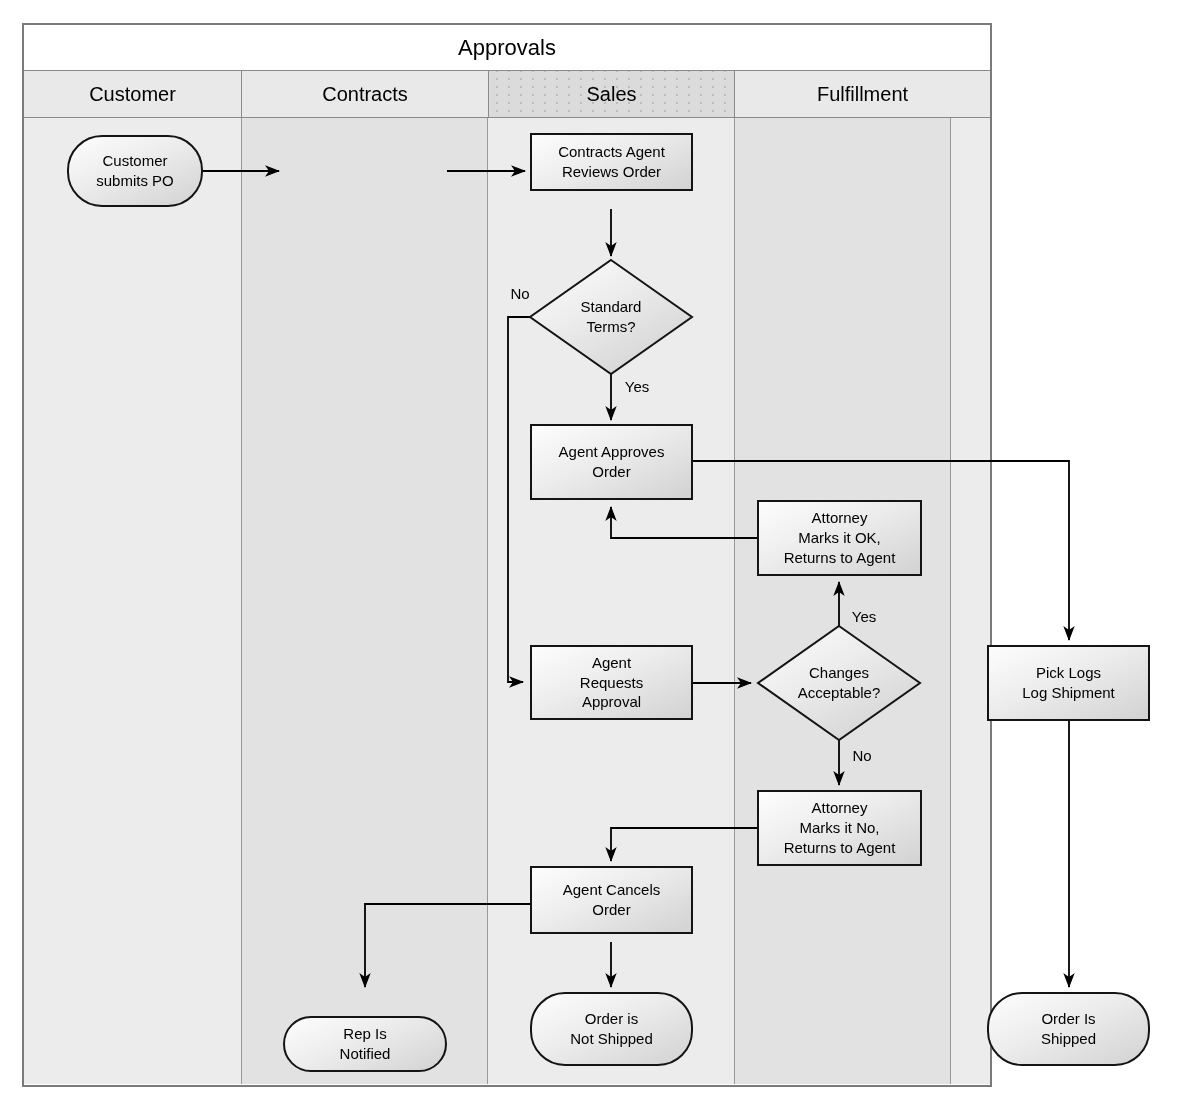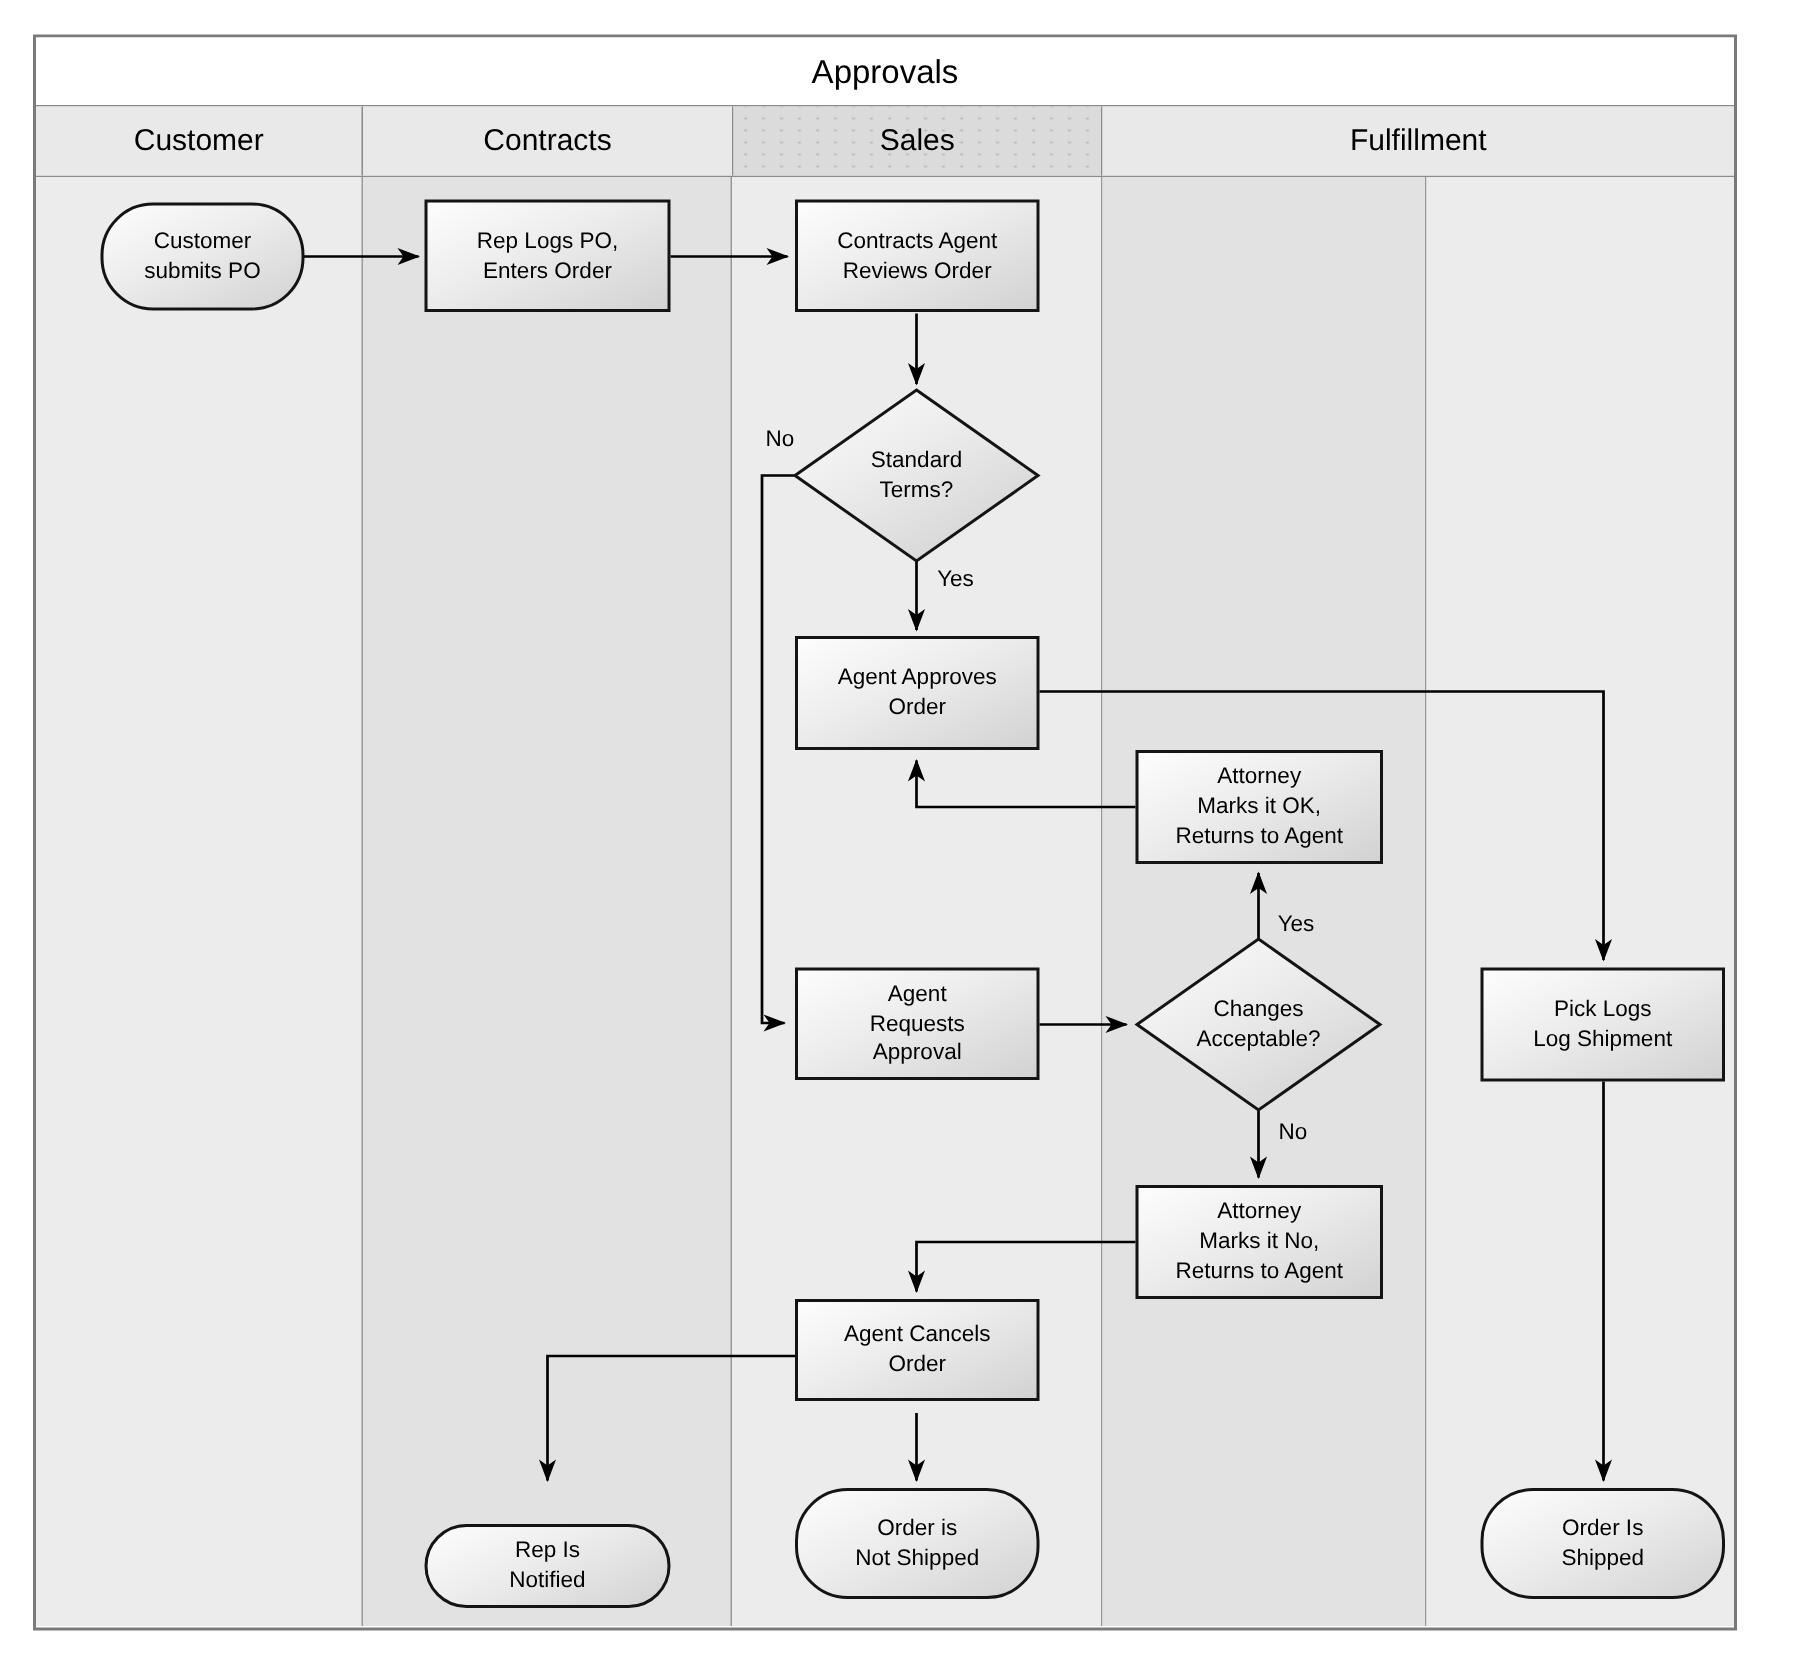--- a/index.html
+++ b/index.html
@@ -3,21 +3,21 @@
 <meta charset="utf-8">
 <style>
   html,body{margin:0;padding:0;background:#ffffff;}
   .stage{
     position:relative;width:1200px;height:1109px;background:#ffffff;
     font-family:"Liberation Sans","DejaVu Sans",sans-serif;color:#000;
     overflow:hidden;
   }
   
   .pool{
-    position:absolute;left:22px;top:23px;width:1136px;height:1064px;
+    position:absolute;left:22px;top:23px;width:970px;height:1064px;
     border:2px solid #7a7a7a;box-sizing:border-box;background:#fff;
   }
   .pool-title{
     height:45px;border-bottom:1px solid #8a8a8a;display:flex;
     align-items:center;justify-content:center;font-size:22px;background:#ffffff;
   }
   .lane-headers{display:flex;height:46px;border-bottom:1px solid #8a8a8a;}
   .lane-header{
     box-sizing:border-box;border-right:1px solid #8a8a8a;
     display:flex;align-items:center;justify-content:center;font-size:20px;
@@ -117,25 +117,21 @@
     <path class="edge" d="M1069 721 V987" marker-end="url(#arrow)"></path>
 
     <polygon class="decision" points="611,260 692,317 611,374 530,317" fill="url(#nodeGrad)"></polygon>
     <polygon class="decision" points="839,626 920,683 839,740 758,683" fill="url(#nodeGrad)"></polygon>
   </svg>
 
   <div class="node stadium" style="left:67px;top:135px;width:136px;height:72px;">
     <span class="nlabel">Customer
 submits PO</span>
   </div>
-  <div class="node" style="left:283px;top:133px;width:164px;height:75px;">
-    <span class="nlabel">Rep Logs PO,
-Enters Order</span>
-  </div>
-  <div class="node" style="left:530px;top:133px;width:163px;height:75px;">
+  <div class="node" style="left:530px;top:133px;width:163px;height:58px;">
     <span class="nlabel">Contracts Agent
 Reviews Order</span>
   </div>
   <div class="node" style="left:530px;top:424px;width:163px;height:76px;">
     <span class="nlabel">Agent Approves
 Order</span>
   </div>
   <div class="node" style="left:757px;top:500px;width:165px;height:76px;">
     <span class="nlabel">Attorney
 Marks it OK,

